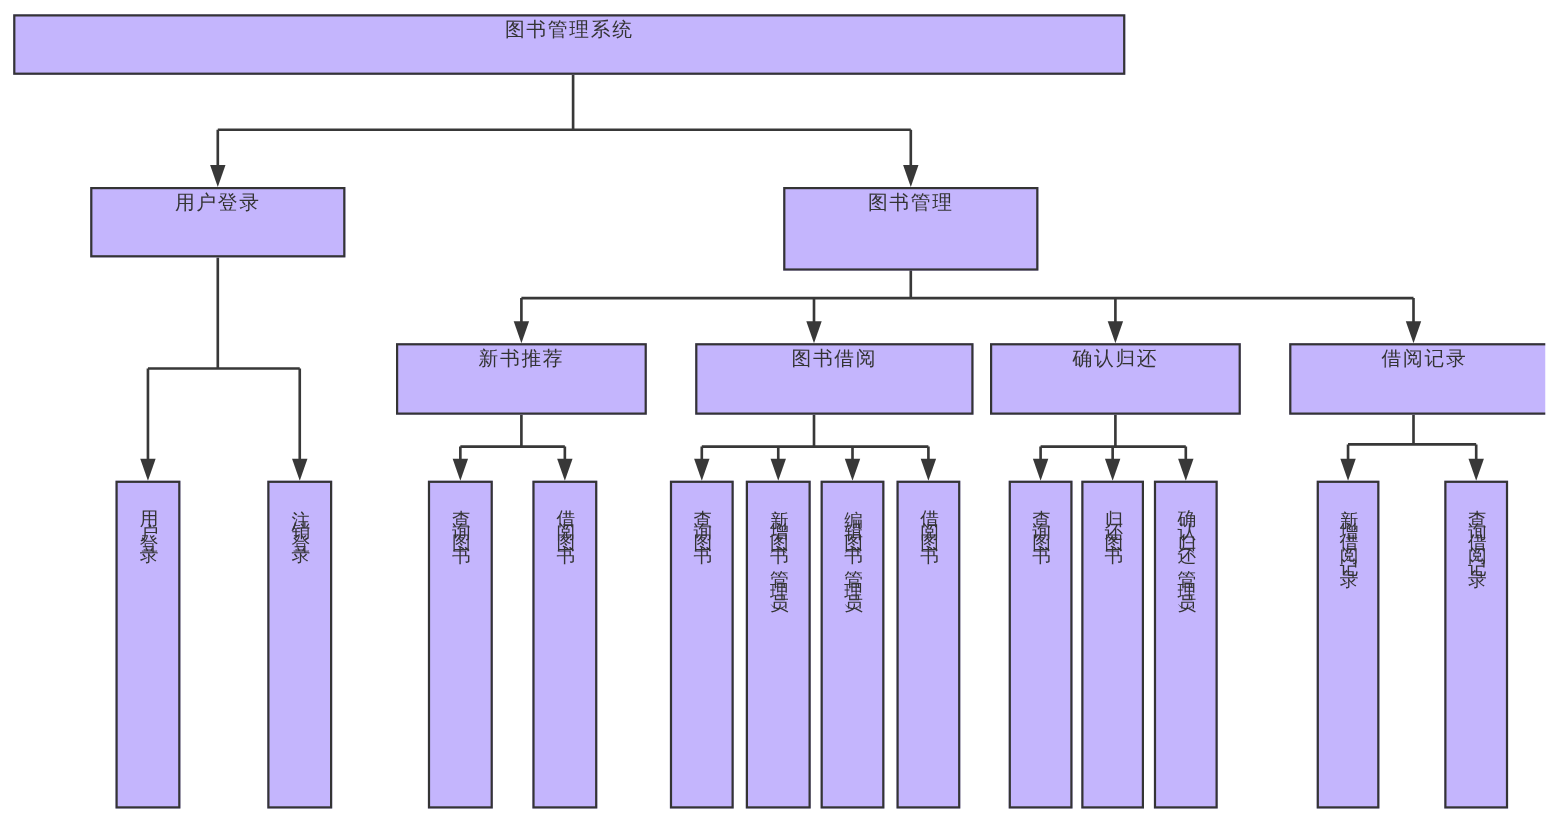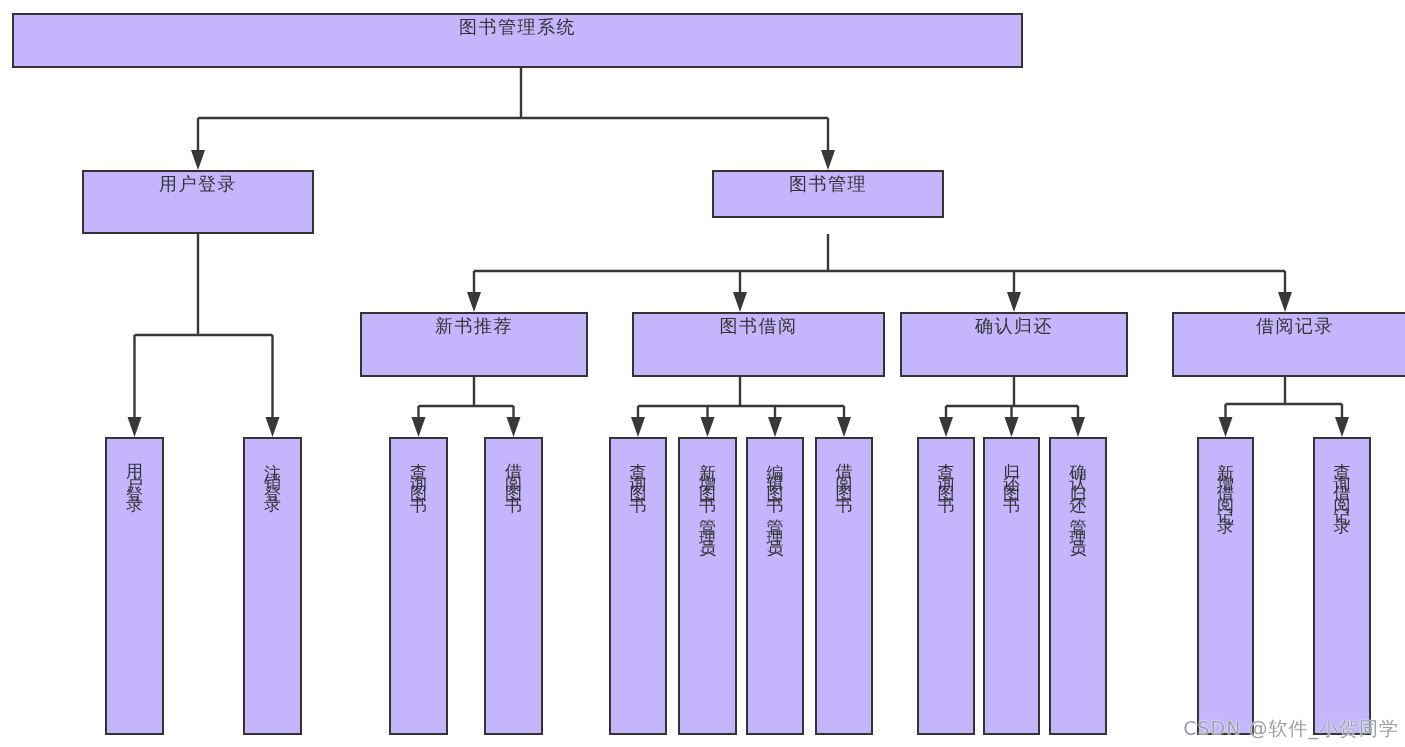--- a/index.html
+++ b/index.html
@@ -96,21 +96,21 @@
         <polygon points="1335,417 1349,417 1342,437" fill="#383838"></polygon>
       </g>
     </svg>
   <div id="nodes-layer">
       <div class="node h" style="left: 12px; top: 13px; width: 1011px; height: 55px;">
         <span>图书管理系统</span>
       </div>
       <div class="node h" style="left: 82px; top: 170px; width: 232px; height: 64px;">
         <span>用户登录</span>
       </div>
-      <div class="node h" style="left: 712px; top: 170px; width: 232px; height: 48px;">
+      <div class="node h" style="left: 712px; top: 170px; width: 232px; height: 76px;">
         <span>图书管理</span>
       </div>
       <div class="node h" style="left: 360px; top: 312px; width: 228px; height: 65px; font-family: Liberation Mono, monospace;">
         <span>新书推荐</span>
       </div>
       <div class="node h" style="left: 632px; top: 312px; width: 253px; height: 65px;">
         <span>图书借阅</span>
       </div>
       <div class="node h" style="left: 900px; top: 312px; width: 228px; height: 65px;">
         <span>确认归还</span>
@@ -151,14 +151,13 @@
       <div class="node v" style="left: 1049px; top: 437px; width: 58px; height: 298px;">
         <span>确认归还（管理员）</span>
       </div>
       <div class="node v" style="left: 1197px; top: 437px; width: 57px; height: 298px;">
         <span>新增借阅记录</span>
       </div>
       <div class="node v" style="left: 1313px; top: 437px; width: 58px; height: 298px;">
         <span>查询借阅记录</span>
       </div>
     </div>
-  <div id="watermark">CSDN @软件_小贺同学</div>
 </div>
 
 </body></html>

